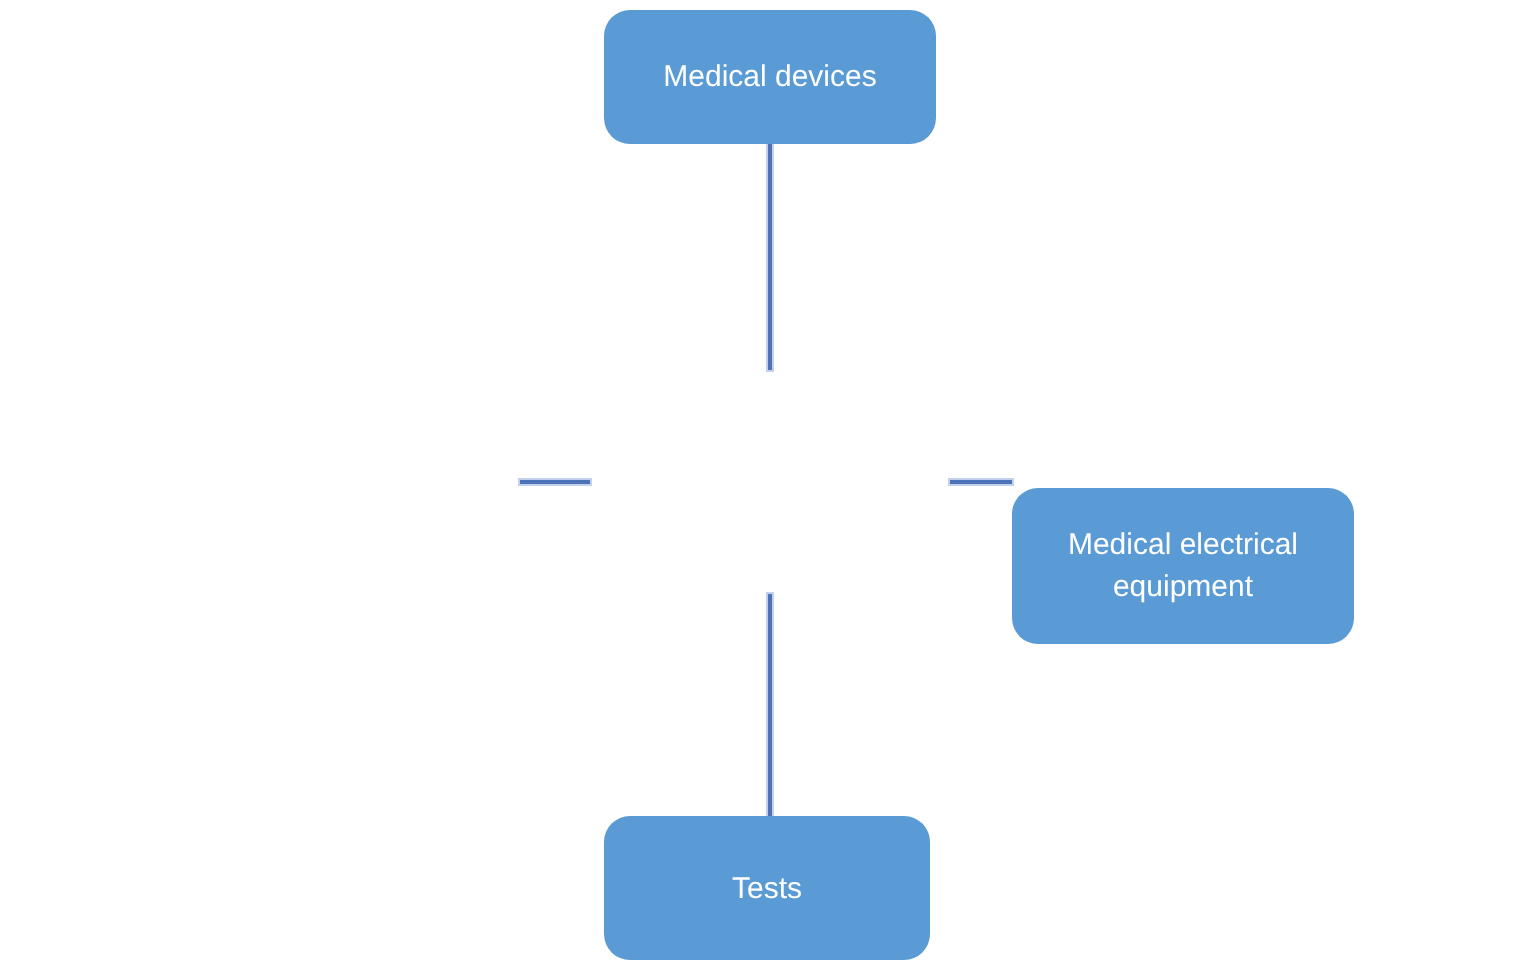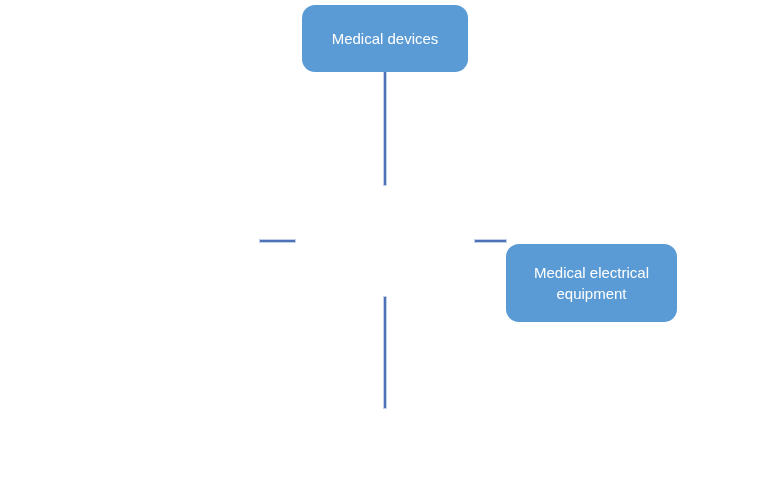--- a/index.html
+++ b/index.html
@@ -62,14 +62,15 @@
   <div class="connector conn-h-left"></div>
   <div class="connector conn-h-right"></div>
 
   <div class="node node-blue node-top">Medical devices</div>
 
 
 
   <div class="node node-blue node-right">Medical electrical
 equipment</div>
 
+  <div class="node node-blue node-bottom">Tests</div>
 
 </div>
 
 </body></html>

